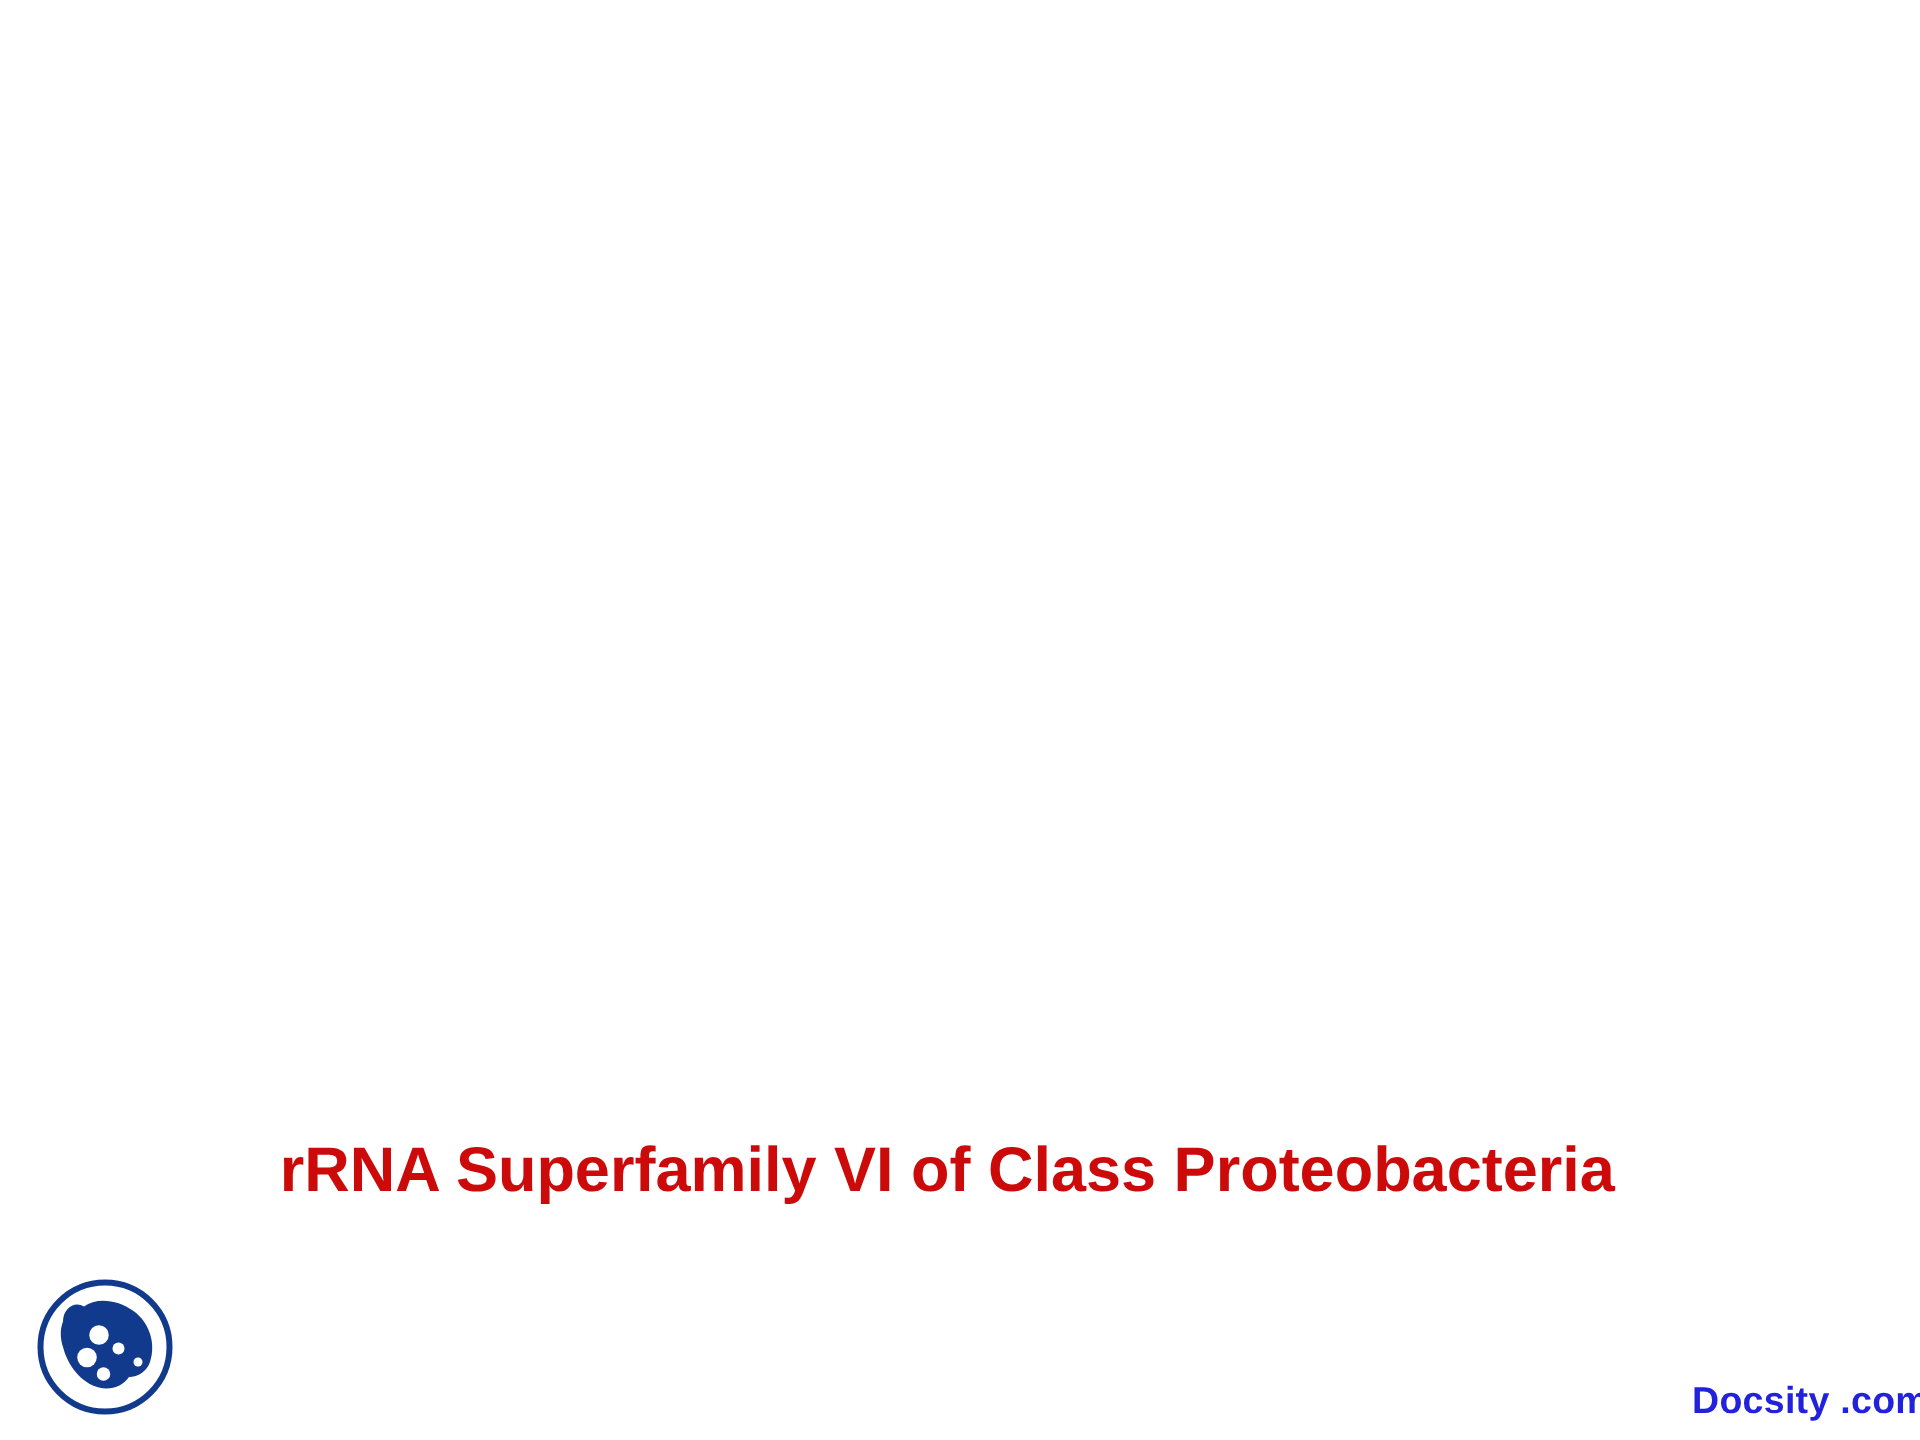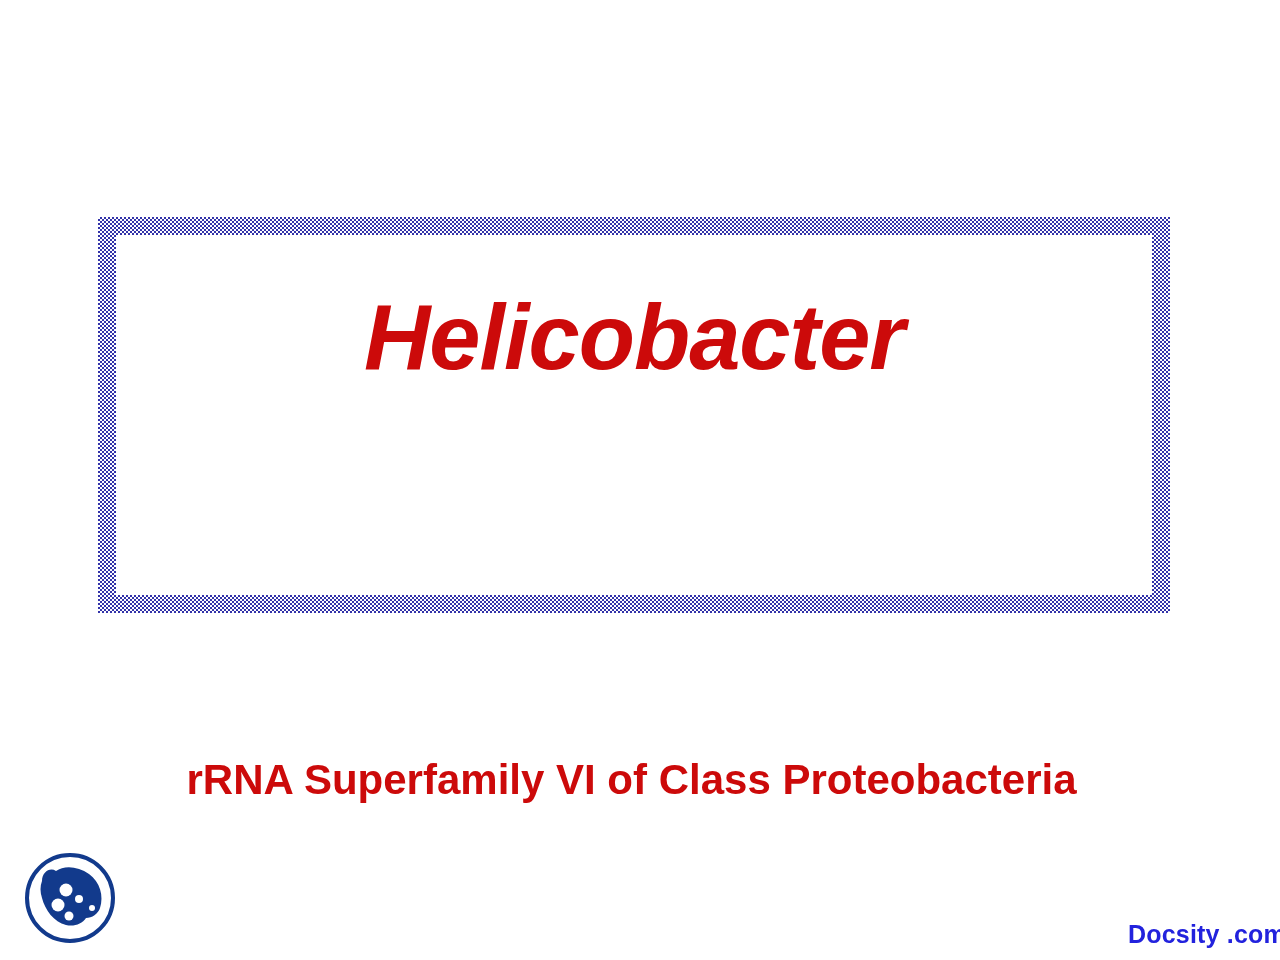--- a/index.html
+++ b/index.html
@@ -115,25 +115,20 @@
     color: #2222dd;
     white-space: nowrap;
     letter-spacing: 0.2px;
   }
 </style>
 </head>
 <body>
 
 <div id="slide">
 
-  <div id="title-frame">
-    <div id="title-inner">
-      <div id="slide-title">Helicobacter</div>
-    </div>
-  </div>
 
   <div id="slide-subtitle">rRNA Superfamily VI of Class Proteobacteria</div>
 
   <div id="logo">
     <svg width="100" height="100" viewBox="0 0 100 100" aria-hidden="true">
       <circle cx="50" cy="50" r="43" fill="none" stroke="#123a8c" stroke-width="4"></circle>
       <path d="M22 33
                C 22 24, 30 19, 36 23
                C 44 17, 58 18, 69 26
                C 80 34, 84 48, 80 60

